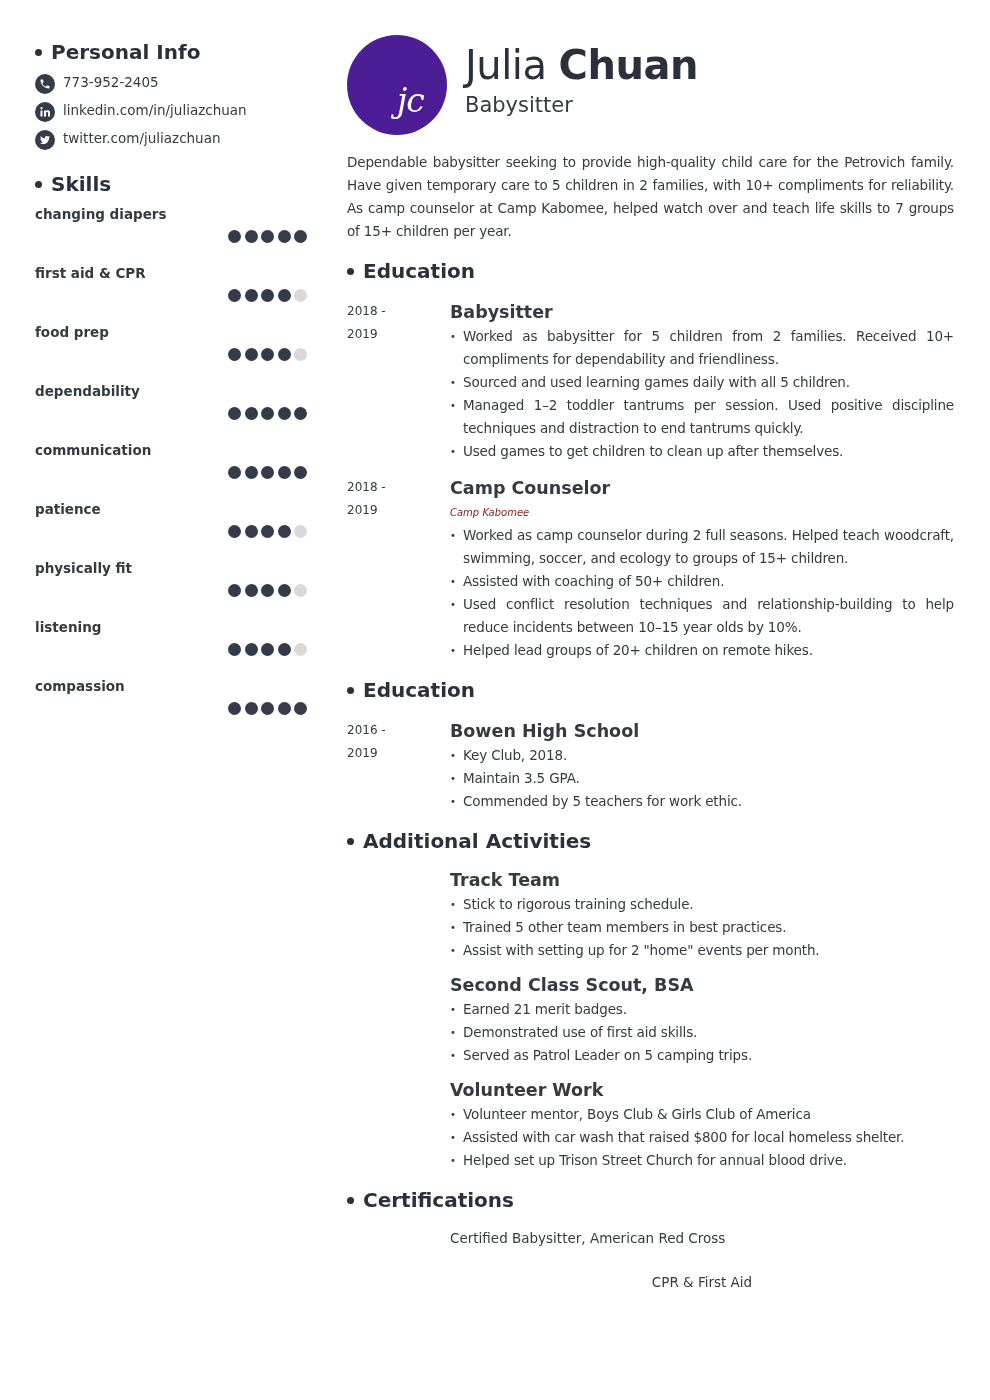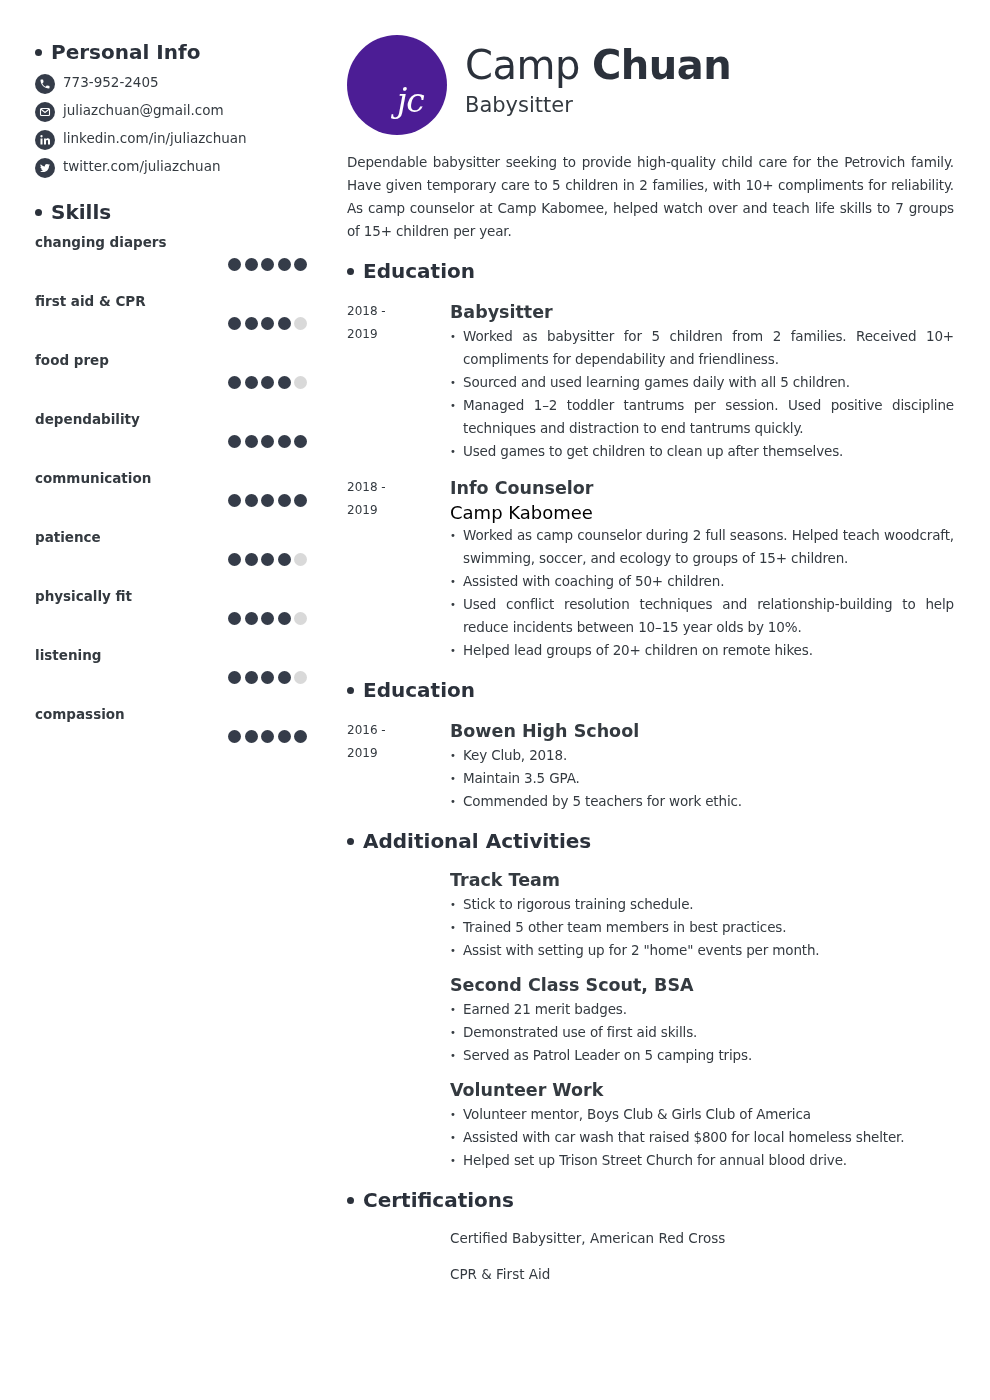--- a/index.html
+++ b/index.html
@@ -75,21 +75,21 @@
     .rsec { margin-top: 12px; }
     .rsec .sec-head { height: 32px; }
 
     .entry { display: flex; margin-top: 12px; }
     .entry .date {
       width: 103px; flex: 0 0 auto; font-size: 12px; line-height: 23px;
       color: #343a40; padding-top: 1px;
     }
     .entry .body { flex: 1; }
     .entry .title { font-size: 17.5px; font-weight: bold; color: #343a40; line-height: 26px; }
-    .entry .org { font-size: 18px; line-height: 23px; color: #000000; }
+    .entry .org { font-size: 10px; line-height: 23px; color: #7f1d1d; font-style: italic; }
     .bullets { list-style: none; }
     .bullets li {
       position: relative; padding-left: 13px; font-size: 13.5px;
       line-height: 23px; text-align: justify; color: #343a40; letter-spacing: -0.15px;
     }
     .bullets li::before {
       content: "•"; position: absolute; left: 0; top: 0; font-size: 10px; color: #343a40;
     }
     .act { margin-left: 103px; margin-top: 10px; }
     .act .title { font-size: 17.5px; font-weight: bold; color: #343a40; line-height: 26px; }
@@ -106,29 +106,20 @@
       <span>Personal Info</span>
     </div>
     <div class="contact">
       <div class="contact-row">
         <span class="ic">
           <svg width="12" height="12" viewBox="0 0 24 24">
               <path fill="#fff" d="M6.6 10.8c1.4 2.8 3.8 5.1 6.6 6.6l2.2-2.2c.3-.3.7-.4 1-.2 1.1.4 2.3.6 3.6.6.6 0 1 .4 1 1V20c0 .6-.4 1-1 1C10.6 21 3 13.4 3 4c0-.6.4-1 1-1h3.5c.6 0 1 .4 1 1 0 1.3.2 2.5.6 3.6.1.3 0 .7-.2 1z"></path>
             </svg>
         </span>
         <span>773-952-2405</span>
-      </div>
-      <div class="contact-row">
-        <span class="ic">
-          <svg width="12" height="12" viewBox="0 0 24 24">
-              <rect x="3" y="5" width="18" height="14" rx="2" fill="none" stroke="#fff" stroke-width="2.2"></rect>
-              <path d="M3.5 6l8.5 7 8.5-7" fill="none" stroke="#fff" stroke-width="2.2"></path>
-            </svg>
-        </span>
-        <span>juliazchuan@gmail.com</span>
       </div>
       <div class="contact-row">
         <span class="ic">
           <svg width="12" height="12" viewBox="0 0 24 24">
               <rect x="3" y="9" width="4" height="12" fill="#fff"></rect>
               <circle cx="5" cy="4.5" r="2.3" fill="#fff"></circle>
               <path d="M10 9h3.8v1.8c.6-1.1 2-2.1 4-2.1 3.3 0 4.2 2 4.2 5.2V21h-4v-6.3c0-1.6-.3-2.7-1.8-2.7-1.6 0-2.2 1.2-2.2 2.8V21h-4z" fill="#fff"></path>
             </svg>
         </span>
         <span>linkedin.com/in/juliazchuan</span>
@@ -241,21 +232,21 @@
       </div>
   </div>
 
   <div class="right">
     <div class="header">
       <div class="avatar">
         <span class="mono">jc</span>
       </div>
       <div class="name-block">
         <div class="fullname">
-          <span>Camp</span>
+          <span>Julia</span>
           <span class="last">Chuan</span>
         </div>
         <div class="jobtitle">Babysitter</div>
       </div>
     </div>
 
     <p class="summary">Dependable babysitter seeking to provide high-quality child care for the Petrovich family. Have given temporary care to 5 children in 2 families, with 10+ compliments for reliability. As camp counselor at Camp Kabomee, helped watch over and teach life skills to 7 groups of 15+ children per year.</p>
 
     <div class="rsec">
       <div class="sec-head">
@@ -277,21 +268,21 @@
                 <li>Used games to get children to clean up after themselves.</li>
               </ul>
             </div>
           </div>
           <div class="entry">
             <div class="date">
               <div>2018 -</div>
               <div>2019</div>
             </div>
             <div class="body">
-              <div class="title">Info Counselor</div>
+              <div class="title">Camp Counselor</div>
               <div class="org">Camp Kabomee</div>
               <ul class="bullets">
                 <li>Worked as camp counselor during 2 full seasons. Helped teach woodcraft, swimming, soccer, and ecology to groups of 15+ children.</li>
                 <li>Assisted with coaching of 50+ children.</li>
                 <li>Used conflict resolution techniques and relationship-building to help reduce incidents between 10–15 year olds by 10%.</li>
                 <li>Helped lead groups of 20+ children on remote hikes.</li>
               </ul>
             </div>
           </div>
         </div>
@@ -353,17 +344,17 @@
         </div>
     </div>
 
     <div class="rsec">
       <div class="sec-head">
         <span class="dot"></span>
         <span>Certifications</span>
       </div>
       <div id="cert-list" style="margin-top:12px;">
           <div class="cert">Certified Babysitter, American Red Cross</div>
-          <div class="cert" style="margin-top: 16px;">CPR &amp; First Aid</div>
+          <div class="cert" style="margin-top: 24px; text-align: center;">CPR &amp; First Aid</div>
         </div>
     </div>
   </div>
 </div>
 
 </body></html>

